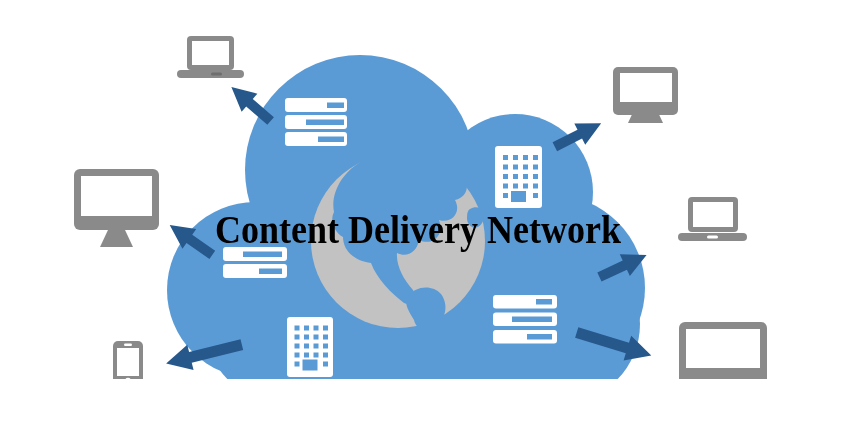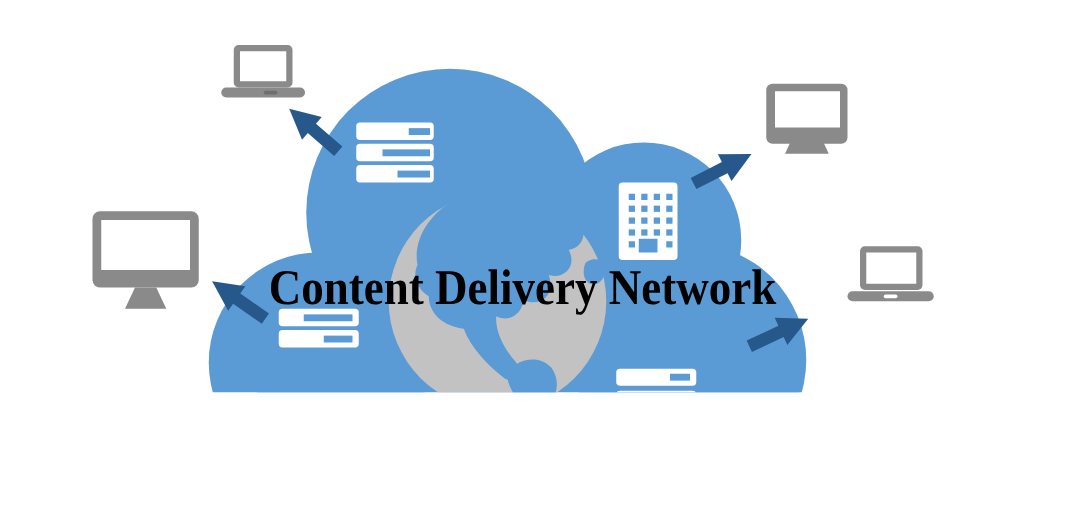--- a/index.html
+++ b/index.html
@@ -1,18 +1,18 @@
 <!DOCTYPE html>
 <html style="--background: #FFFFFF; --cloud-blue: #5B9BD5; --arrow-blue: #26588C; --globe-gray: #C2C2C2; --device-gray: #8A8A8A; --icon-white: #FFFFFF; --title-black: #000000;"><head>
 <meta charset="utf-8">
 <style>
   html,body{margin:0;padding:0;background:#fff;}
   .stage{
     position:relative;
-    width:855px;height:314px;
+    width:855px;height:379px;
     background:var(--background,#fff);
     overflow:hidden;
     font-family:"Liberation Sans", sans-serif;
   }
   .stage svg{position:absolute;left:0;top:0;}
   .cloud, .land, .stripe{ fill:var(--cloud-blue,#5B9BD5); }
   .globe-sphere{ fill:var(--globe-gray,#C2C2C2); }
   .arrow{ fill:var(--arrow-blue,#26588C); }
   .icon-white{ fill:var(--icon-white,#FFFFFF); }
   .dev{ fill:var(--device-gray,#8A8A8A); }

